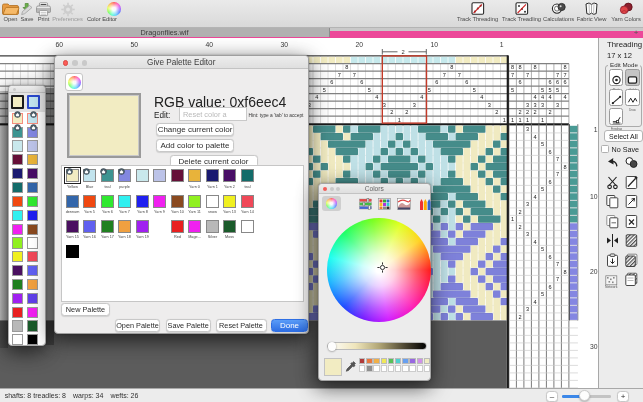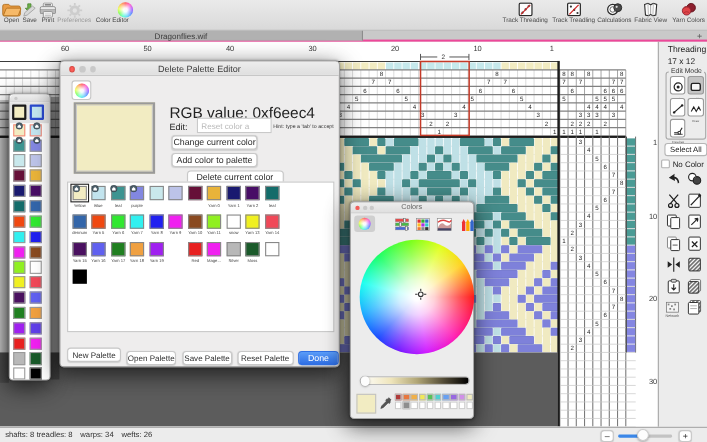--- a/index.html
+++ b/index.html
@@ -1,19 +1,19 @@
 <!DOCTYPE html>
 <html><head><meta charset="utf-8"><style>
 *{margin:0;padding:0;box-sizing:border-box}
 html,body{width:643px;height:402px;overflow:hidden;font-family:"Liberation Sans",sans-serif;background:#ececec}
 #toolbar{position:absolute;left:0;top:0;width:643px;height:28px;background:linear-gradient(#eaeaea,#d9d9d9);border-bottom:1px solid #b4b4b4}
 .tbtn{position:absolute;top:2px;text-align:center}
 .tbtn>div:first-child{display:flex;justify-content:center}
 .tlbl{font-size:5.8px;color:#454545;white-space:nowrap;letter-spacing:-0.05px}
-#tabbar{position:absolute;left:0;top:28px;width:643px;height:10px;background:#c9c9c9;border-bottom:2px solid #ec4899}
+#tabbar{position:absolute;left:0;top:28px;width:643px;height:10px;background:#c9c9c9;border-bottom:7px solid #ec4899}
 #tab1{position:absolute;left:0;top:0;width:330px;height:9px;background:#b1b1b1;border-right:1px solid #8c8c8c;text-align:center;font-size:7.3px;color:#3a3a3a;line-height:9px}
 #tab2{position:absolute;left:330px;top:0;width:299px;height:9px;background:#c9c9c9;border-right:1px solid #9a9a9a;text-align:center;font-size:7.3px;color:#3a3a3a;line-height:9px}
 #tabplus{position:absolute;left:629px;top:0;width:14px;height:9px;text-align:center;font-size:8px;color:#555;line-height:9px}
 #main{position:absolute;left:0;top:38px;width:598px;height:350px;background:#fff;overflow:hidden}
 #sidebar{position:absolute;left:598px;top:38px;width:45px;height:350px;background:#ececec;border-left:1px solid #a8a8a8}
 #statusbar{position:absolute;left:0;top:388px;width:643px;height:14px;background:#ececec;border-top:1px solid #a8a8a8;font-size:7px;color:#303030}
 .win{position:absolute;border-radius:4px;box-shadow:-3px 6px 18px rgba(0,0,0,.35),0 5px 22px rgba(0,0,0,.42),0 0 2px rgba(0,0,0,.3)}
 .titlebar{position:relative;background:linear-gradient(#ededed,#dfdfdf);border-bottom:1px solid #c3c3c3;border-radius:4px 4px 0 0}
 .dot{position:absolute;border-radius:50%}
 .btn{position:absolute;background:#fff;border:1px solid #c8c8c8;border-radius:3.5px;text-align:center;color:#2c2c2c;box-shadow:0 0.5px 1px rgba(0,0,0,.12);white-space:nowrap;overflow:hidden}
@@ -1210,21 +1210,21 @@
     <div style="position:absolute;left:25.5px;top:51px;width:15px;height:17px;background:#fff;border:1px solid #9a9a9a;border-radius:2.5px;text-align:center;padding-top:1px"><svg width="11" height="10" viewBox="0 0 12 11">
         <path d="M1.5 8 L4 3.5 6.5 8 9 3.5 10.8 7" fill="none" stroke="#222" stroke-width="1.1"></path>
       </svg><div style="font-size:3.2px;color:#555;line-height:3px;transform:scale(.85)">Draw</div></div>
     <div style="position:absolute;left:10px;top:70px;width:14px;height:17px;background:#fff;border:1px solid #9a9a9a;border-radius:2.5px;text-align:center;padding-top:1px"><svg width="11" height="10" viewBox="0 0 12 11">
         <path d="M2 8.5 L7 8.5 10 3.5" fill="none" stroke="#222" stroke-width="1.1"></path>
         <rect x="6" y="7.3" width="2.4" height="2.4" fill="#fff" stroke="#222" stroke-width="0.8"></rect>
         <line x1="2" y1="10" x2="10.5" y2="10" stroke="#222" stroke-width="0.8"></line>
       </svg><div style="font-size:3.2px;color:#555;line-height:3px;transform:scale(.85)">Freedrag</div></div>
     <div style="position:absolute;left:5px;top:92px;width:39px;height:12px;background:#fff;border:1px solid #b5b5b5;border-radius:3px;font-size:7px;color:#222;text-align:center;line-height:11px">Select All</div>
     <div style="position:absolute;left:2px;top:106.5px;width:8px;height:8px;background:#fff;border:1px solid #b0b0b0;border-radius:1.5px"></div>
-    <div style="position:absolute;left:12.5px;top:107px;font-size:7.2px;color:#222">No Color</div>
+    <div style="position:absolute;left:12.5px;top:107px;font-size:7.2px;color:#222">No Save</div>
     <div style="position:absolute;left:6px;top:117px"><svg width="15" height="15" viewBox="0 0 15 15">
         <path d="M12.5 11 Q12 6.5 8 5.5 L8.3 3 3 6.5 8.6 9.6 8.4 7.3 Q11 8.2 11.2 11.8 Z" fill="#222"></path>
       </svg></div>
     <div style="position:absolute;left:25px;top:117px"><svg width="15" height="15" viewBox="0 0 15 15">
         <circle cx="5.4" cy="6" r="3.4" fill="#fff" stroke="#222" stroke-width="1"></circle>
         <circle cx="9.6" cy="9" r="3.4" fill="#444" stroke="#222" stroke-width="1"></circle>
         <path d="M7.3 7.4 a3.4 3.4 0 0 0 1.2 -2.6" stroke="#666" stroke-width="0.7" fill="none"></path>
       </svg></div>
     <div style="position:absolute;left:6px;top:136.5px"><svg width="15" height="15" viewBox="0 0 15 15">
         <g stroke="#1a1a1a" stroke-width="1.1" fill="none">
@@ -1364,21 +1364,21 @@
     <div class="sw" style="left:2.5px;top:234.95px;width:11.2px;height:11.2px;background:#b8b8b8;border:0.7px solid #9a9a9a"></div>
     <div class="sw" style="left:18px;top:234.95px;width:11.2px;height:11.2px;background:#1a5a2a;border:0.7px solid #9a9a9a"></div>
     <div class="sw" style="left:2.5px;top:248.79999999999998px;width:11.2px;height:11.2px;background:#ffffff;border:0.7px solid #9a9a9a"></div>
     <div class="sw" style="left:18px;top:248.79999999999998px;width:11.2px;height:11.2px;background:#000000;border:0.7px solid #9a9a9a"></div>
   </div>
 <div class="win" style="left:53.5px;top:55px;width:255.5px;height:279px;background:#eeeded;border:0.5px solid #9f9f9f">
     <div class="titlebar" style="height:13px">
       <div class="dot" style="left:8px;top:4px;width:5.6px;height:5.6px;background:#fc5b57;border:0.5px solid #d94942"></div>
       <div class="dot" style="left:17.5px;top:4px;width:5.6px;height:5.6px;background:#c9c9c9"></div>
       <div class="dot" style="left:27px;top:4px;width:5.6px;height:5.6px;background:#c9c9c9"></div>
-      <div style="text-align:center;font-size:8.2px;color:#3c3c3c;line-height:13px">Delete Palette Editor</div>
+      <div style="text-align:center;font-size:8.2px;color:#3c3c3c;line-height:13px">Give Palette Editor</div>
     </div>
     <div style="position:absolute;left:10.5px;top:17px;width:18px;height:18px;background:#fff;border:1px solid #c6c6c6;border-radius:3px;padding:1.8px">
       <div style="width:13px;height:13px;border-radius:50%;background:conic-gradient(from 0deg,#ff5050,#ff50c8,#b050ff,#5078ff,#50c8ff,#50ffd0,#78ff50,#e8ff50,#ffb050,#ff5050);position:relative">
         <div style="position:absolute;inset:0;border-radius:50%;background:radial-gradient(circle,rgba(255,255,255,.95) 15%,rgba(255,255,255,0) 75%)"></div>
       </div>
     </div>
     <div style="position:absolute;left:12.5px;top:36.5px;width:74px;height:65px;background:#f2ecc2;border:2.4px solid #9a9a9a;box-shadow:inset 0 0 0 1px #c9c9c9"></div>
     <div style="position:absolute;left:99.5px;top:37.5px;font-size:14px;color:#222">RGB value: 0xf6eec4</div>
     <div style="position:absolute;left:99.5px;top:55px;font-size:8.2px;color:#222">Edit:</div>
     <div style="position:absolute;left:124.5px;top:51px;width:68px;height:13.5px;background:#fff;border:1px solid #c9c9c9;font-size:7.4px;color:#b9b9b9;line-height:13px;padding-left:3px">Reset color a name</div>
@@ -1457,21 +1457,21 @@
     <div class="sw" style="left:116.19999999999999px;top:163.5px;width:13px;height:13px;background:#e82020;border:0.8px solid #888;"></div>
     <div class="swl" style="left:110.19999999999999px;top:178.0px;width:25px">Red</div>
     <div class="sw" style="left:133.64999999999998px;top:163.5px;width:13px;height:13px;background:#f020f0;border:0.8px solid #888;"></div>
     <div class="swl" style="left:127.64999999999998px;top:178.0px;width:25px">Mage...</div>
     <div class="sw" style="left:151.1px;top:163.5px;width:13px;height:13px;background:#b8b8b8;border:0.8px solid #888;"></div>
     <div class="swl" style="left:145.1px;top:178.0px;width:25px">Silver</div>
     <div class="sw" style="left:168.54999999999998px;top:163.5px;width:13px;height:13px;background:#1a5a2a;border:0.8px solid #888;"></div>
     <div class="swl" style="left:162.54999999999998px;top:178.0px;width:25px">Moss</div>
     <div class="sw" style="left:186.0px;top:163.5px;width:13px;height:13px;background:#ffffff;border:0.8px solid #888;"></div>
     <div class="sw" style="left:11.5px;top:188.5px;width:13px;height:13px;background:#000"></div>
-    <div class="btn" style="left:6.5px;top:260px;width:49px;height:13px;font-size:7.3px;line-height:12.5px">New Palette</div>
+    <div class="btn" style="left:6.5px;top:247px;width:49px;height:13px;font-size:7.3px;line-height:12.5px">New Palette</div>
     <div class="btn" style="left:60.5px;top:262.5px;width:45px;height:13px;font-size:7.3px;line-height:12.5px">Open Palette</div>
     <div class="btn" style="left:111px;top:262.5px;width:45.5px;height:13px;font-size:7.3px;line-height:12.5px">Save Palette</div>
     <div class="btn" style="left:161px;top:262.5px;width:51px;height:13px;font-size:7.3px;line-height:12.5px">Reset Palette</div>
     <div class="btn" style="left:216.5px;top:262.5px;width:37px;height:13px;font-size:8px;line-height:12.5px;background:linear-gradient(#5a9cf8,#2f6fe4);color:#fff;border-color:#2f6fe4">Done</div>
   </div>
 <div class="win" style="left:317.5px;top:182.5px;width:113.5px;height:198px;background:#ececec;border:0.5px solid #a5a5a5">
     <div class="titlebar" style="height:10px">
       <div class="dot" style="left:4.5px;top:3px;width:4px;height:4px;background:#f25d58"></div>
       <div class="dot" style="left:11px;top:3px;width:4px;height:4px;background:#c9c9c9"></div>
       <div class="dot" style="left:17.5px;top:3px;width:4px;height:4px;background:#c9c9c9"></div>

